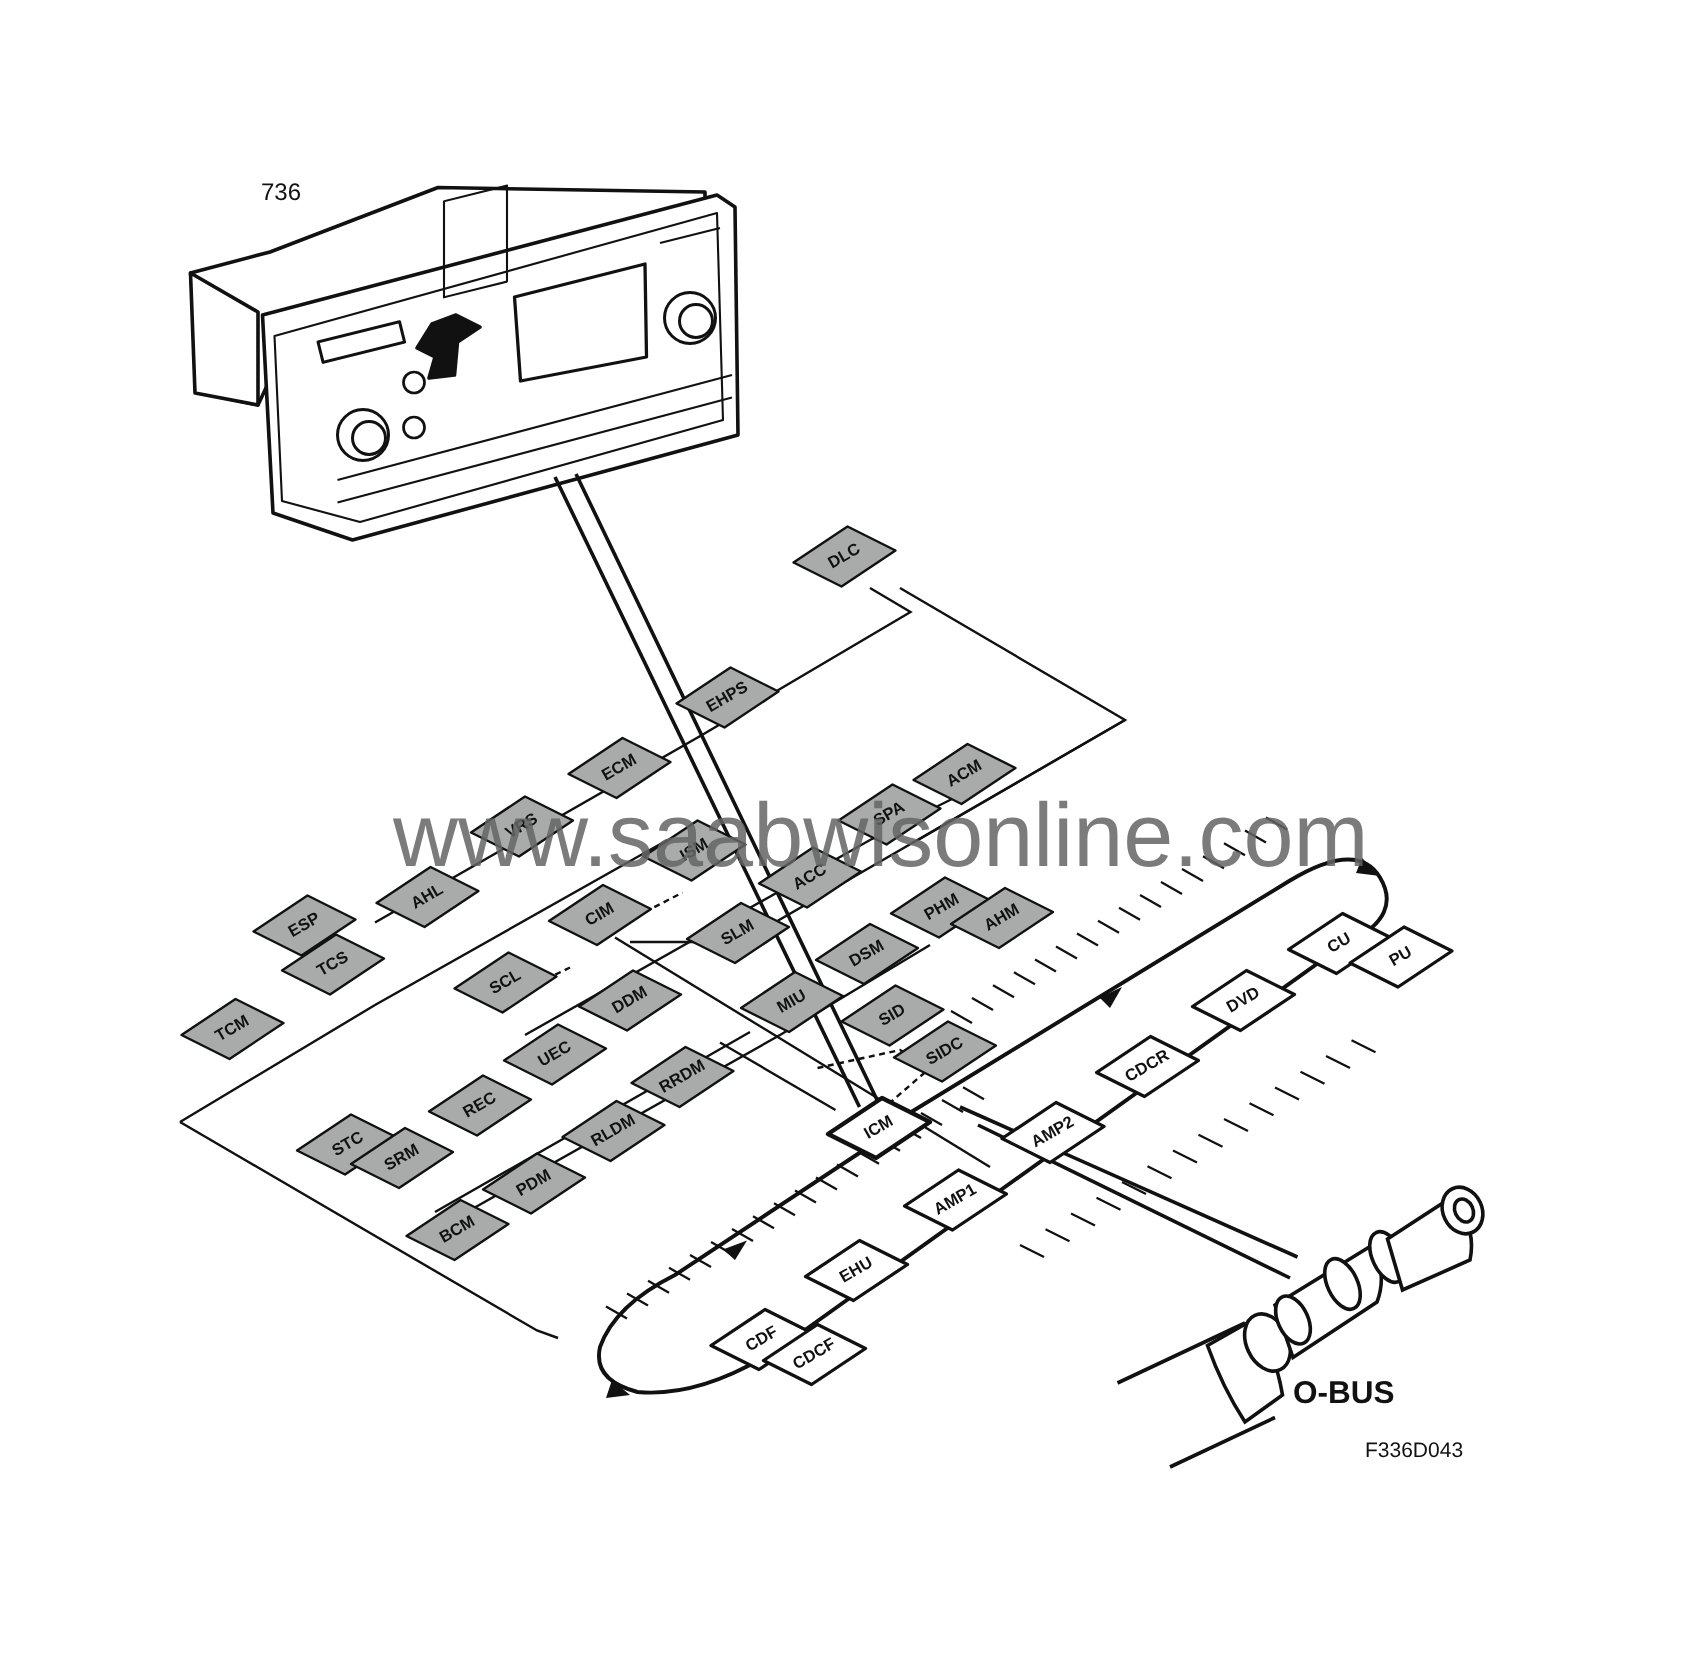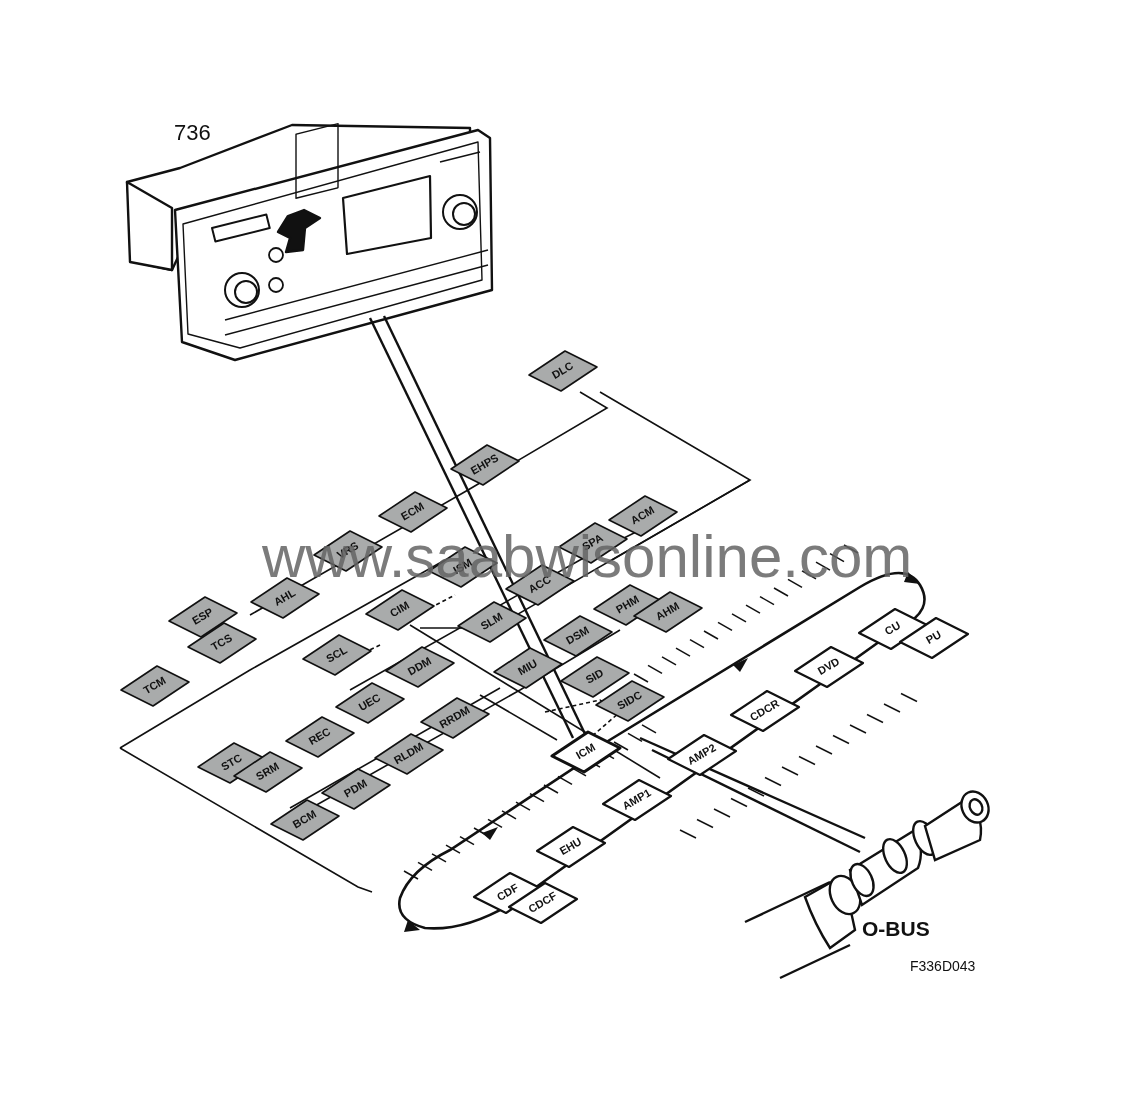--- a/index.html
+++ b/index.html
@@ -3,21 +3,21 @@
 <meta charset="utf-8">
 <style>
   html, body { margin:0; padding:0; background:#ffffff; }
   body { width:1121px; height:1108px; position:relative; overflow:hidden; font-family:"Liberation Sans", sans-serif; }
   #diagram { position:absolute; left:0; top:0; width:1121px; height:1108px; }
   .node-label { font-family:"Liberation Sans", sans-serif; font-weight:bold; font-size:11px; fill:#111; text-anchor:middle; dominant-baseline:middle; }
   .wire { stroke:#111; stroke-width:1.6; fill:none; }
   .obus { stroke:#111; stroke-width:2.6; fill:none; }
   .ray { stroke:#111; stroke-width:1.5; }
   .caption { position:absolute; font-family:"Liberation Sans", sans-serif; color:#111; }
-  #part-number { left:174px; top:120px; font-size:22px;text-align:right; }
+  #part-number { left:174px; top:120px; font-size:16px;text-align:right; }
   #obus-label { left:862px; top:917px; font-size:21px;font-weight:bold; }
   #figure-id { left:910px; top:958px; font-size:14px; }
   #watermark { position:absolute; left:262px; top:522px; font-size:60px; color:rgba(100,100,100,0.85); letter-spacing:0px; white-space:nowrap; }
 </style>
 </head>
 <body>
 
 <svg id="diagram" viewBox="0 0 1121 1108" xmlns="http://www.w3.org/2000/svg">
 
   <g stroke="#111" fill="#fff" stroke-width="2.4" stroke-linejoin="round">

